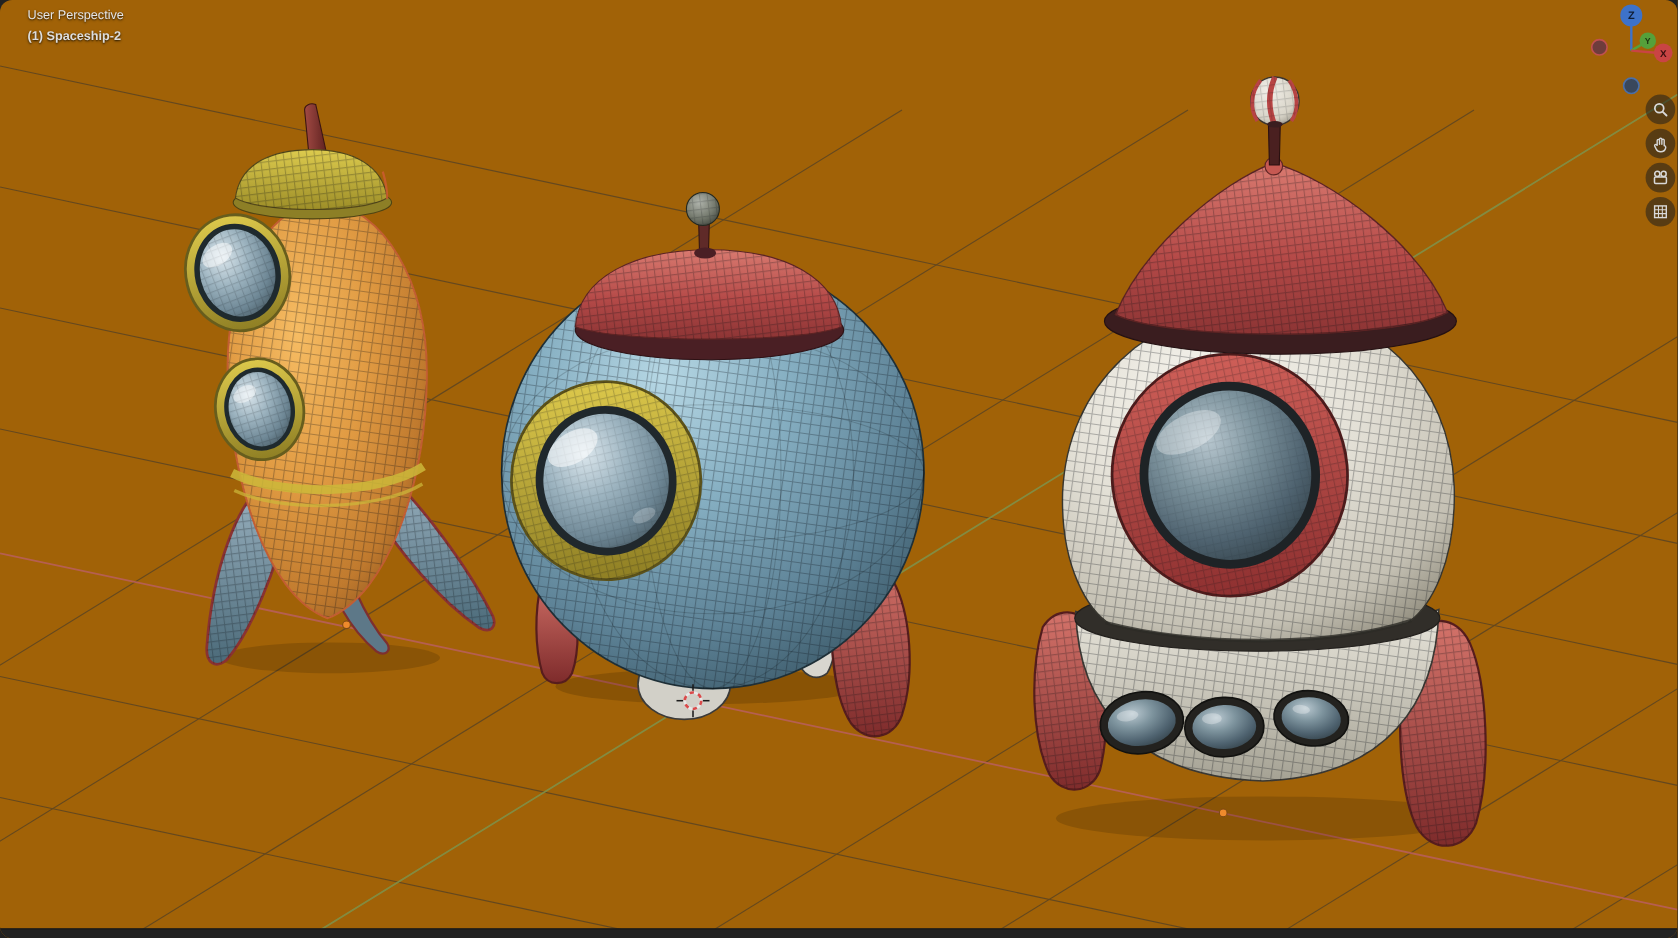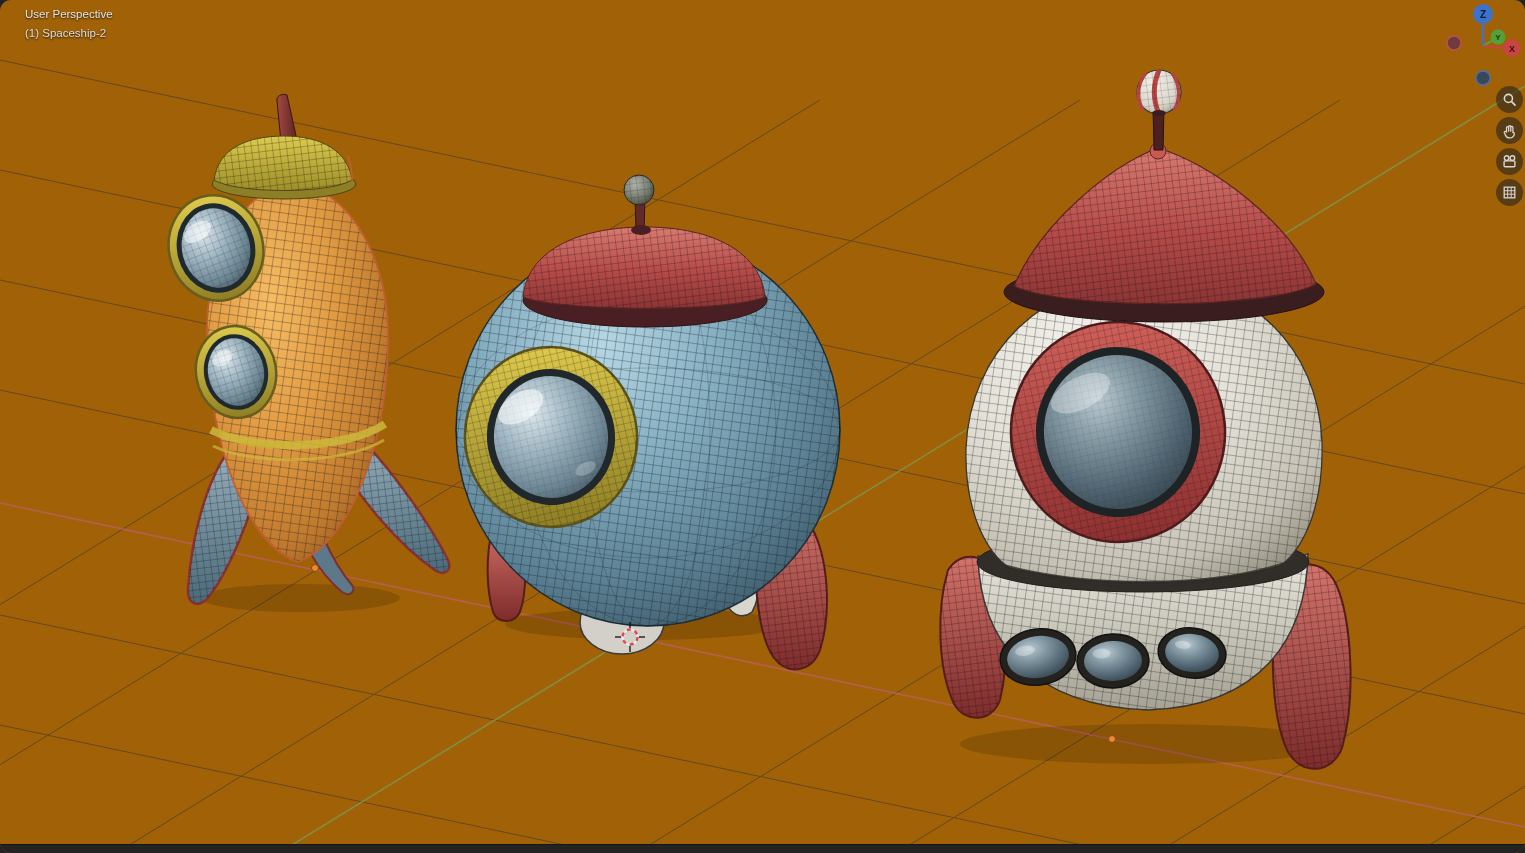--- a/index.html
+++ b/index.html
@@ -11,21 +11,21 @@
     font-family:"Liberation Sans",sans-serif;
     border-radius:11px;
   }
   .scene-svg{position:absolute;left:0;top:0;width:1525px;height:853px;display:block;}
   .hud-text{
     position:absolute;left:25px;top:5px;
     color:#e6e6e6;font-size:11.5px;line-height:19px;
     text-shadow:0 1px 2px rgba(0,0,0,.85);
     user-select:none;
   }
-  .hud-text .line2{color:#dedede;}
+  .hud-text .line2{color:#dedede;font-weight:bold;}
   .gizmo{position:absolute;left:1433px;top:0;width:92px;height:92px;}
   .nav-toolbar{position:absolute;left:1496px;top:86px;width:28px;}
   .nav-btn{
     width:27px;height:27px;border-radius:50%;
     background:rgba(30,30,30,.55);
     display:flex;align-items:center;justify-content:center;
     margin-bottom:4px;cursor:pointer;
   }
   .nav-btn svg{display:block;}
   .statusbar{

